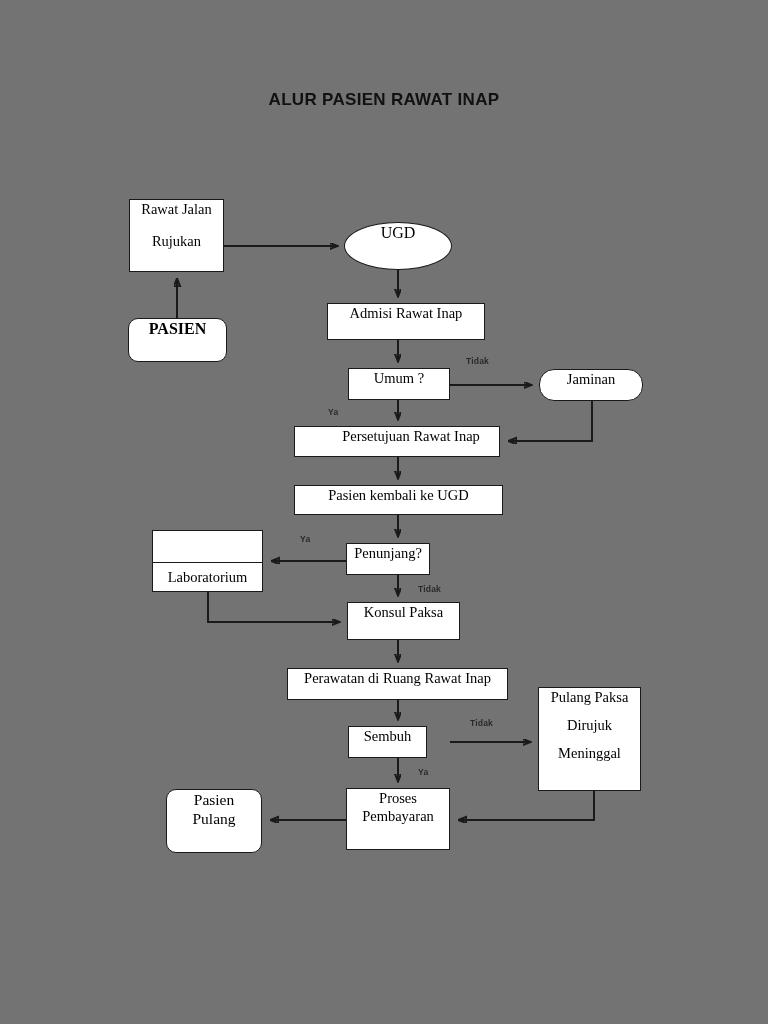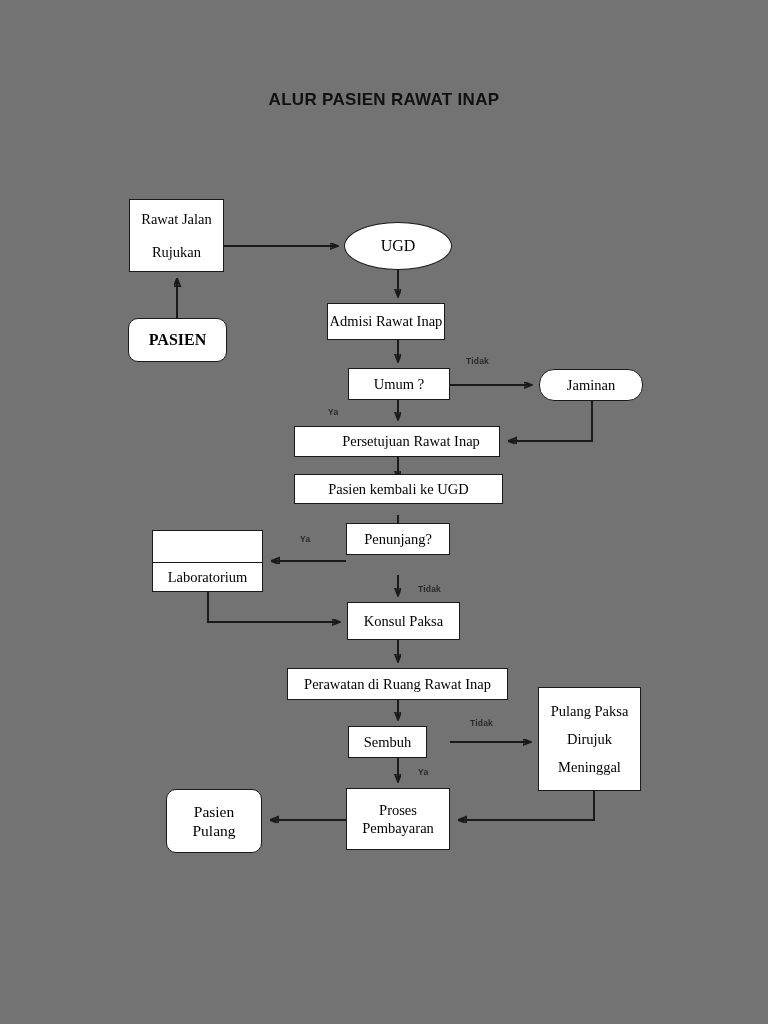--- a/index.html
+++ b/index.html
@@ -29,21 +29,20 @@
     color: #111111;
   }
   .node {
     position: absolute;
     box-sizing: border-box;
     border: 1.3px solid #1a1a1a;
     background: #ffffff;
     display: flex;
     flex-direction: column;
     align-items: center;
-    justify-content: center;
     font-family: "Liberation Serif", serif;
     font-size: 14.5px;
     line-height: 1.25;
     text-align: center;
     color: #000000;
   }
   .node.rounded { border-radius: 10px; }
   .node.ellipse { border-radius: 50%; }
   .node.bold { font-weight: bold; font-size: 16px; }
   .node .line { display: block; }
@@ -146,48 +145,48 @@
   </div>
 
   <div class="node rounded bold" style="left:128px; top:318px; width:99px; height:44px;">
     <span class="line">PASIEN</span>
   </div>
 
   <div class="node ellipse" style="left:344px; top:222px; width:108px; height:48px; font-size:16px;">
     <span class="line">UGD</span>
   </div>
 
-  <div class="node" style="left:327px; top:303px; width:118px; height:37px;">
+  <div class="node" style="left:327px; top:303px; width:158px; height:37px;">
     <span class="line">Admisi Rawat Inap</span>
   </div>
 
   <div class="node" style="left:348px; top:368px; width:102px; height:32px;">
     <span class="line">Umum ?</span>
   </div>
 
   <div class="node" style="left:539px; top:369px; width:104px; height:32px;border-radius:15px;">
     <span class="line">Jaminan</span>
   </div>
 
   <div class="node" style="left:294px; top:426px; width:206px; height:31px;padding-left:28px;">
     <span class="line">Persetujuan Rawat Inap</span>
   </div>
 
-  <div class="node" style="left:294px; top:474px; width:209px; height:30px;">
+  <div class="node" style="left:294px; top:485px; width:209px; height:30px;">
     <span class="line">Pasien kembali ke UGD</span>
   </div>
 
   <div class="node" style="left:152px; top:530px; width:111px; height:62px; display:block;">
     <div class="divider" style="top:31px;"></div>
     <div class="split-bottom" style="top:31px; height:31px;">
       <span class="line">Laboratorium</span>
     </div>
   </div>
 
-  <div class="node" style="left:346px; top:523px; width:104px; height:32px;">
+  <div class="node" style="left:346px; top:543px; width:84px; height:32px;">
     <span class="line">Penunjang?</span>
   </div>
 
   <div class="node" style="left:347px; top:602px; width:113px; height:38px;">
     <span class="line">Konsul Paksa</span>
   </div>
 
   <div class="node" style="left:287px; top:668px; width:221px; height:32px;">
     <span class="line">Perawatan di Ruang Rawat Inap</span>
   </div>

